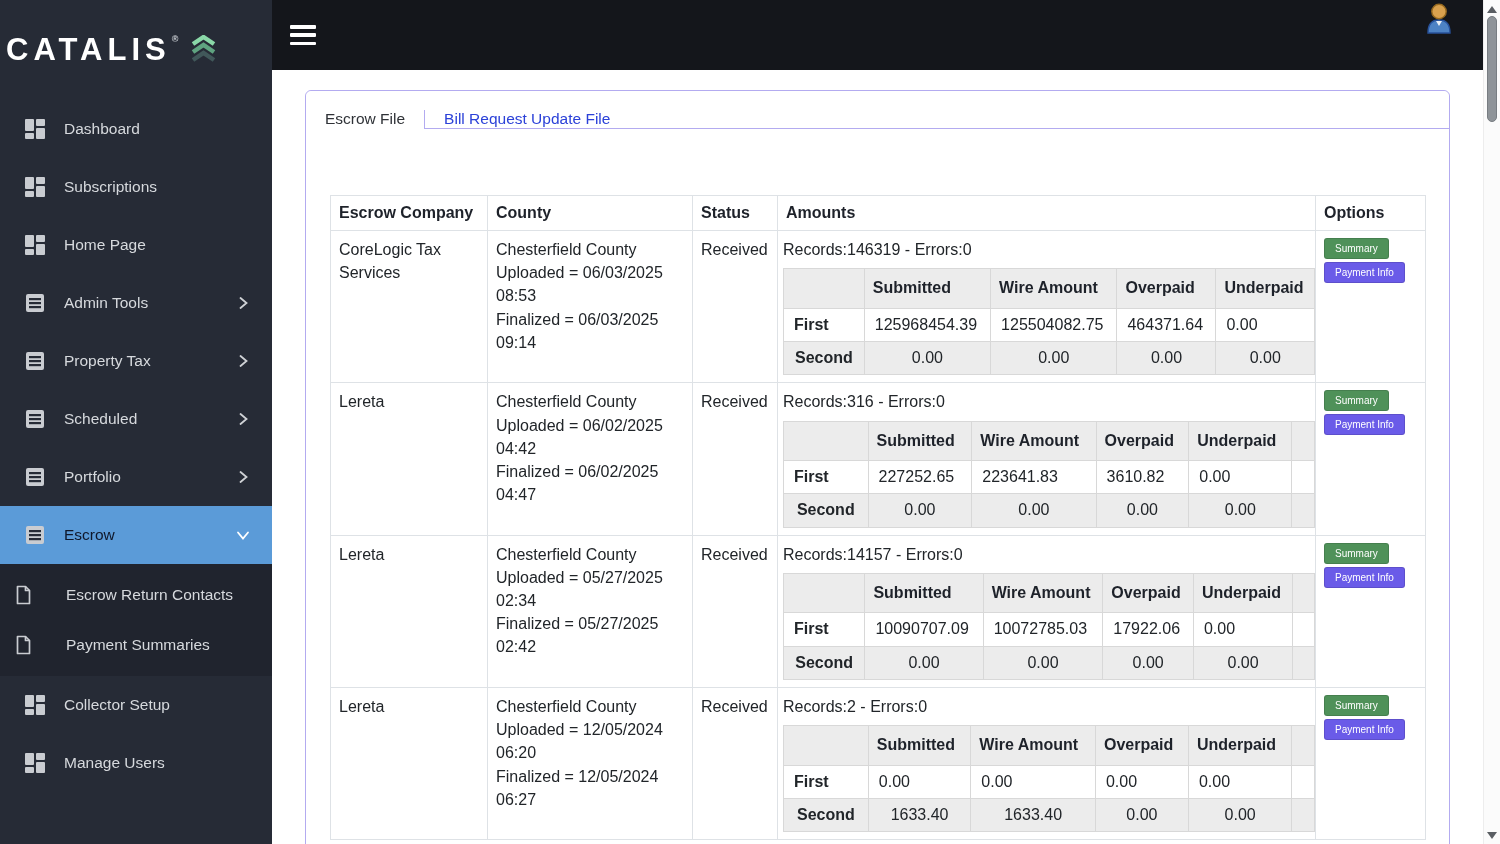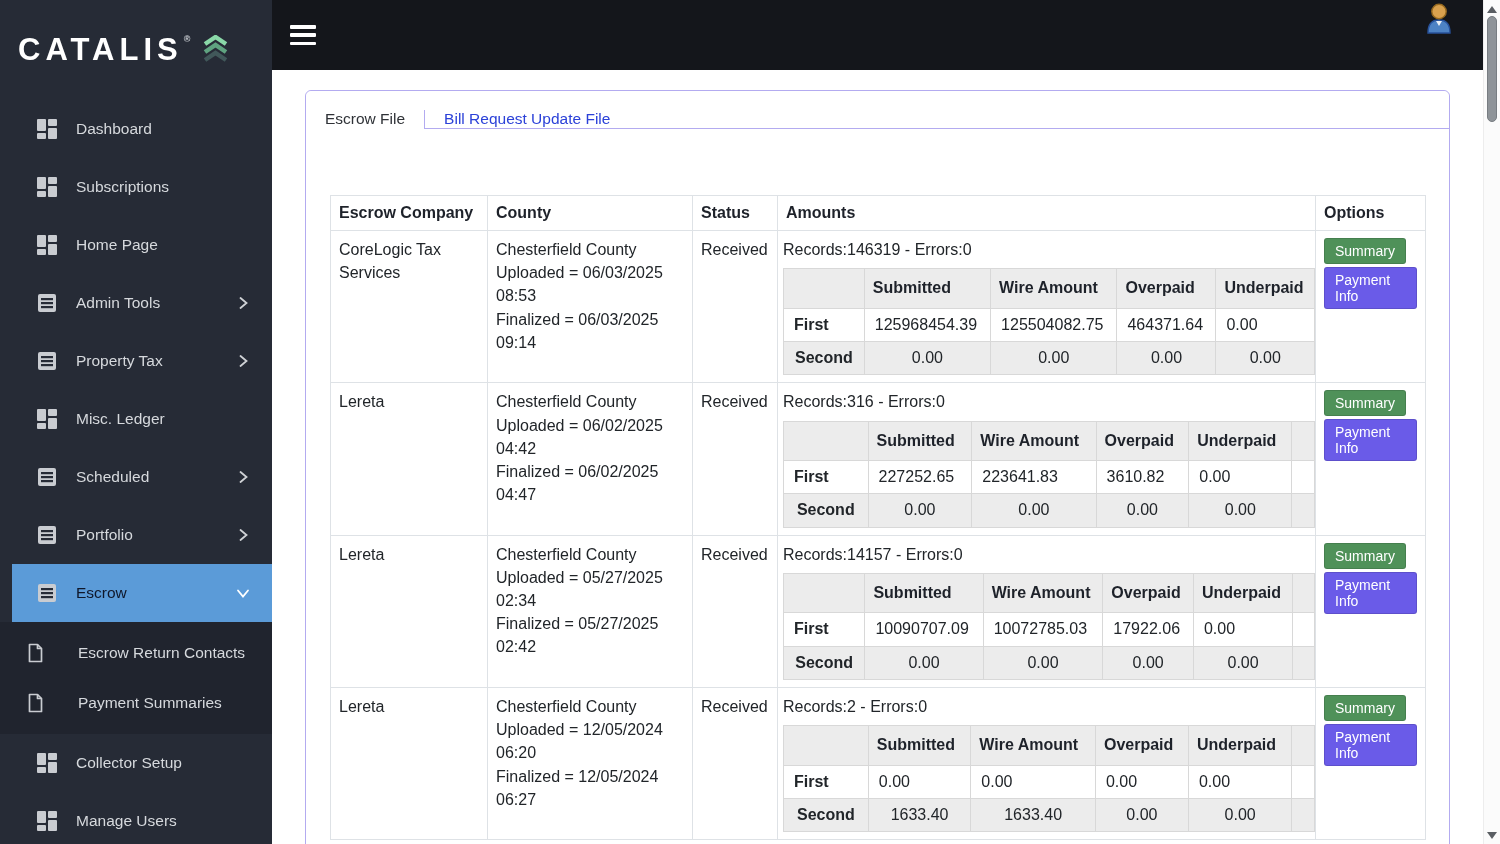--- a/index.html
+++ b/index.html
@@ -7,26 +7,26 @@
     --active-blue:#5b9bd8; --link-blue:#2b41d8; --card-border:#b3abf0;
     --summary-green:#4f9159; --payment-purple:#6a5be8;
     --table-border:#dee2e6; --stripe-gray:#ececec;
   }
   *{box-sizing:border-box; margin:0; padding:0;}
   body{font-family:"Liberation Sans","DejaVu Sans",sans-serif; background:#fff;}
   .stage{position:relative; width:1500px; height:844px; overflow:hidden; background:#fff;}
 
   
   .sidebar{position:absolute; left:0; top:0; bottom:0; width:272px; background:var(--sidebar-bg); z-index:3;}
-  .logo{height:100px; display:flex; align-items:center; padding-left:18px;}
+  .logo{height:100px; display:flex; align-items:center; padding-left:6px;}
   .logo-text{color:#fff; font-size:31px; font-weight:700; letter-spacing:5px;}
   .logo-reg{color:#cfd3d8; font-size:9px; vertical-align:top; position:relative; top:2px; left:1px;}
   .logo-chev{margin-left:8px; display:flex;}
   .side-item{height:58px; display:flex; align-items:center; padding:0 22px 0 24px; gap:18px;
-             color:#d6d9dd; font-size:15.5px; cursor:pointer;margin-left:12px;}
+             color:#d6d9dd; font-size:15.5px; cursor:pointer;}
   .side-item .s-icon{width:22px; height:22px; display:flex; align-items:center; justify-content:center; flex:none;}
   .side-item .s-label{flex:1; white-space:nowrap;}
   .side-item .s-chev{display:flex; flex:none;}
   .side-item.active{background:var(--active-blue); color:#0f172a;}
   .submenu-block{background:var(--submenu-bg); padding:6px 0;}
   .submenu-block .side-item{height:50px; padding-left:12px; gap:32px;}
 
   
   .topbar{position:absolute; left:272px; top:0; height:70px; right:17px; background:var(--topbar-bg); z-index:2;}
   .hamburger{position:absolute; left:18px; top:25px; width:26px; height:20px; display:flex; flex-direction:column; justify-content:space-between; cursor:pointer;}
@@ -56,21 +56,21 @@
   .main-table td.amounts-cell{padding:7px 5px;margin-top:12px;}
   .records{margin-bottom:7px;}
 
   table.mini{border-collapse:collapse; width:532px; font-size:16px; color:#212529;}
   .mini th,.mini td{border:1px solid #d8d8d8; padding:5px 10px; text-align:left; font-weight:400; line-height:1.4;}
   .mini thead th{font-weight:700; background:var(--stripe-gray);}
   .mini tbody th{font-weight:700; background:#fff;}
   .mini tr.stripe td,.mini tr.stripe th{background:var(--stripe-gray);text-align:center;}
   .mini th.fill,.mini td.fill{width:auto;}
 
-  .btn{display:block; border:1px solid rgba(0,0,0,0.12); border-radius:3px; color:#fff; font-size:14px;
+  .btn{display:block; border:1px solid rgba(0,0,0,0.12); border-radius:3px; color:#fff; font-size:10px;
        padding:4px 10px; margin-bottom:3px; font-family:inherit; cursor:pointer; text-align:left;}
   .btn.green{background:var(--summary-green);}
   .btn.purple{background:var(--payment-purple);}
 </style>
 </head>
 <body>
 
 <div class="stage">
 
   <aside class="sidebar">
@@ -152,33 +152,20 @@
                 <rect x="5" y="14" width="12" height="2.2"></rect>
               </g>
             </svg>
           </span>
           <span class="s-label">Property Tax</span>
           <span class="s-chev">
             <svg width="14" height="14" viewBox="0 0 14 14">
               <path d="M4.5 2 L10.5 7 L4.5 12" fill="none" stroke="#cfd2d6" stroke-width="1.8" stroke-linecap="round"></path>
             </svg>
           </span>
-        </div>
-        <div class="side-item">
-          <span class="s-icon">
-            <svg width="22" height="22" viewBox="0 0 22 22">
-              <g fill="#c9ccd1">
-                <rect x="1" y="1" width="9" height="12" rx="1"></rect>
-                <rect x="12" y="1" width="9" height="7" rx="1"></rect>
-                <rect x="1" y="15" width="9" height="6" rx="1"></rect>
-                <rect x="12" y="10" width="9" height="11" rx="1"></rect>
-              </g>
-            </svg>
-          </span>
-          <span class="s-label">Misc. Ledger</span>
         </div>
         <div class="side-item">
           <span class="s-icon">
             <svg width="22" height="22" viewBox="0 0 22 22">
               <rect x="2" y="2" width="18" height="18" rx="2" fill="#c9ccd1"></rect>
               <g fill="#262b36">
                 <rect x="5" y="6" width="12" height="2.2"></rect>
                 <rect x="5" y="10" width="12" height="2.2"></rect>
                 <rect x="5" y="14" width="12" height="2.2"></rect>
               </g>

